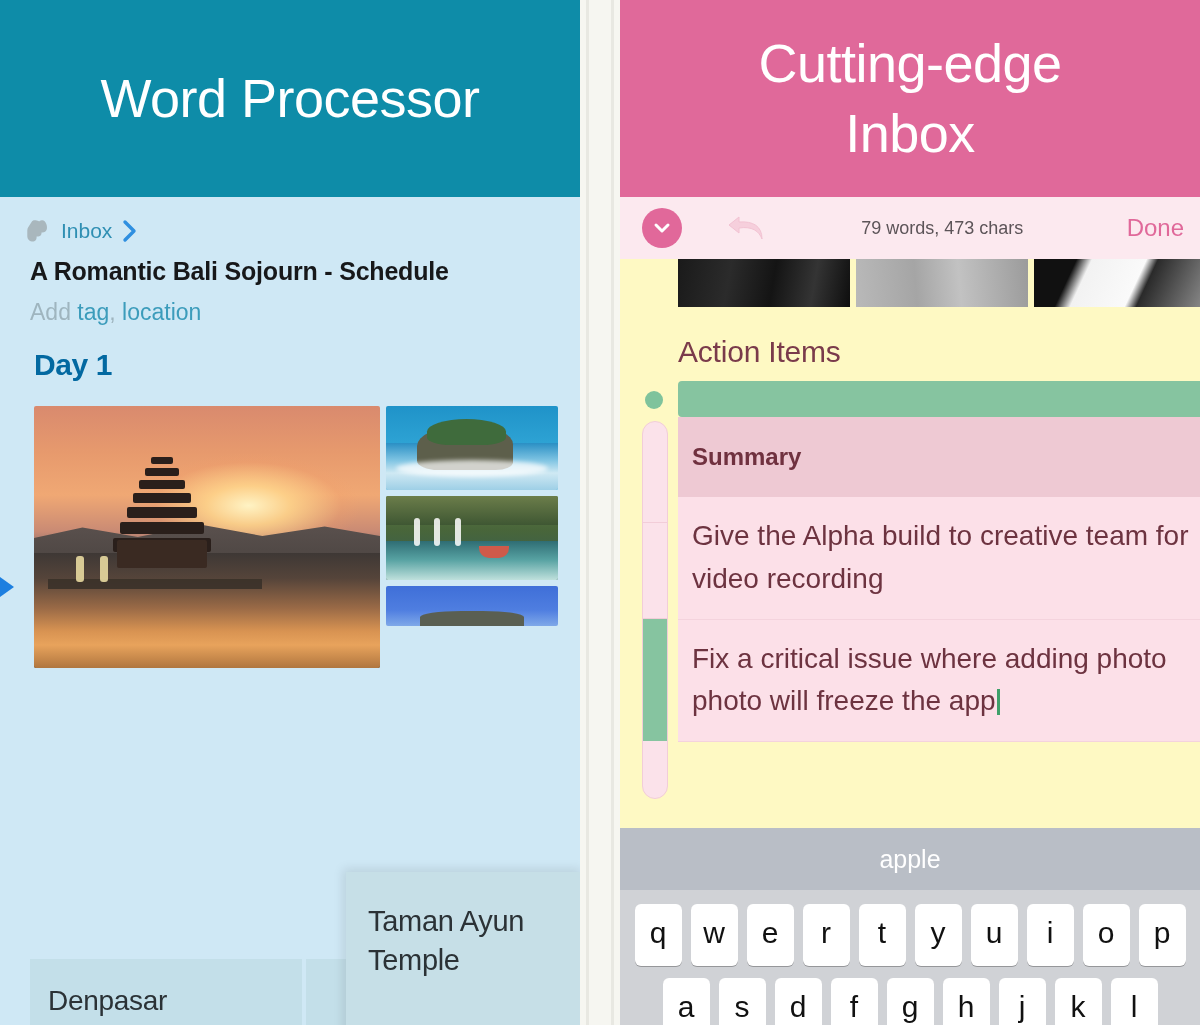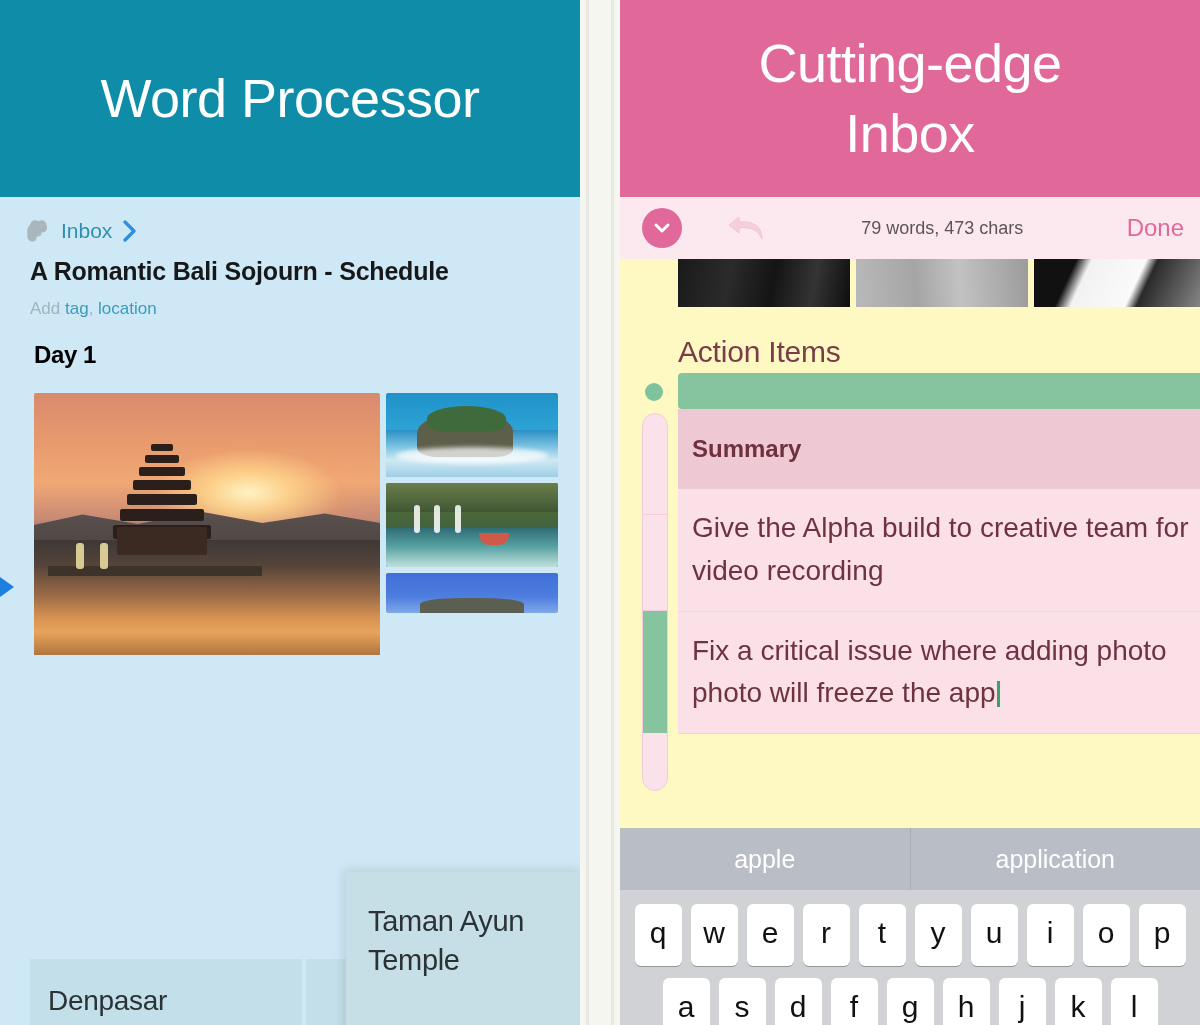--- a/index.html
+++ b/index.html
@@ -41,36 +41,36 @@
     padding: 18px 0 0 22px;
   }
   .elephant { width: 26px; height: 24px; display: block; }
   .crumb-label { color: #2f8fb3; font-size: 21px; }
   .chev-right { display: block; }
   .note-title {
     padding: 14px 0 0 26px;
     font-size: 25px; font-weight: bold; color: #17181a;
     letter-spacing: -0.2px;
   }
-  .tag-row { padding: 13px 0 0 26px; font-size: 17px; }
+  .tag-row { padding: 13px 0 0 26px; font-size: 23px; }
   .tag-add  { color: #9fb5bf; }
   .tag-link { color: #3c9cbb; }
   .tag-sep  { color: #9fb5bf; }
 
   
   .caret-tri {
     position: absolute; left: 0; top: 380px;
     width: 0; height: 0;
     border-top: 10px solid transparent;
     border-bottom: 10px solid transparent;
     border-left: 14px solid #1d7fe0;
   }
   .day-heading {
     padding: 22px 0 0 30px;
-    font-size: 24px; font-weight: bold; color: #000000;
+    font-size: 30px; font-weight: bold; color: #0369a1;
     letter-spacing: -0.4px;
   }
 
   
   .collage { margin: 24px 0 0 30px; display: flex; gap: 6px; width: 528px; }
   .photo-main {
     width: 346px; height: 262px; border-radius: 2px; overflow: hidden; position: relative;
   }
   .photo-col { display: flex; flex-direction: column; gap: 6px; width: 172px; }
   .photo-thumb { width: 172px; height: 84px; overflow: hidden; border-radius: 2px; position: relative; }
@@ -170,21 +170,21 @@
       linear-gradient(100deg, #1a1a1a 0%, #2b2b2b 30%, #141414 55%, #343434 78%, #0e0e0e 100%); }
   .strip-2 { background:
       linear-gradient(85deg, #b9b9b9 0%, #a5a5a5 35%, #c2c2c2 60%, #9b9b9b 100%); }
   .strip-3 { background:
       linear-gradient(115deg, #111 0%, #111 22%, #f2f2f2 30%, #fafafa 58%, #2a2a2a 64%, #8e8e8e 100%); }
 
   
   .ai-heading {
     padding: 28px 0 0 58px; font-size: 30px; color: #7a3b4b; letter-spacing: -0.2px;
   }
-  .table-wrap { position: relative; margin-top: 4px; }
+  .table-wrap { position: relative; margin-top: 12px; }
   .row-gutter {
     position: absolute; left: 22px; top: 0; width: 26px; height: 420px;
   }
   .gut-dot {
     position: absolute; left: 3px; top: 10px; width: 18px; height: 18px;
     border-radius: 50%; background: #7fc39c;
   }
   .gut-track {
     position: absolute; left: 0; top: 40px; width: 26px; height: 378px;
     border: 1px solid #f2cdd8; border-radius: 13px; overflow: hidden; background: #fbe2ea;
@@ -368,21 +368,20 @@
         </div>
         <div class="tbl-row plain">
           <div class="cell"><span>Fix a critical issue where adding photo photo will freeze the app</span><span class="cursor-bar"></span></div>
         </div>
       </div>
     </div>
 
     <div class="keyboard">
       <div class="predict">
         <div class="predict-item">apple</div>
-        <div class="predict-item">application</div>
       </div>
       <div class="kb-row">
         <div class="key">q</div>
         <div class="key">w</div>
         <div class="key">e</div>
         <div class="key">r</div>
         <div class="key">t</div>
         <div class="key">y</div>
         <div class="key">u</div>
         <div class="key">i</div>

